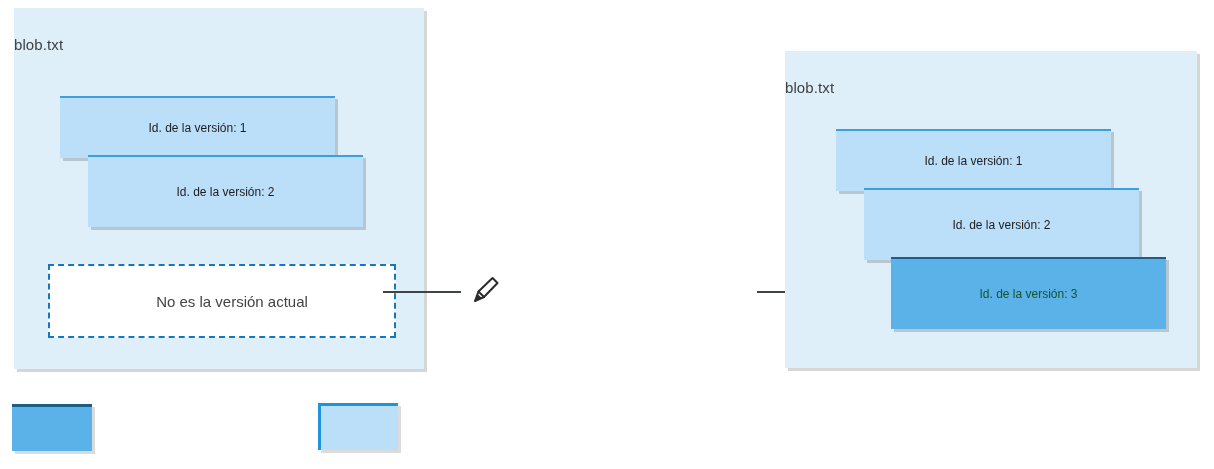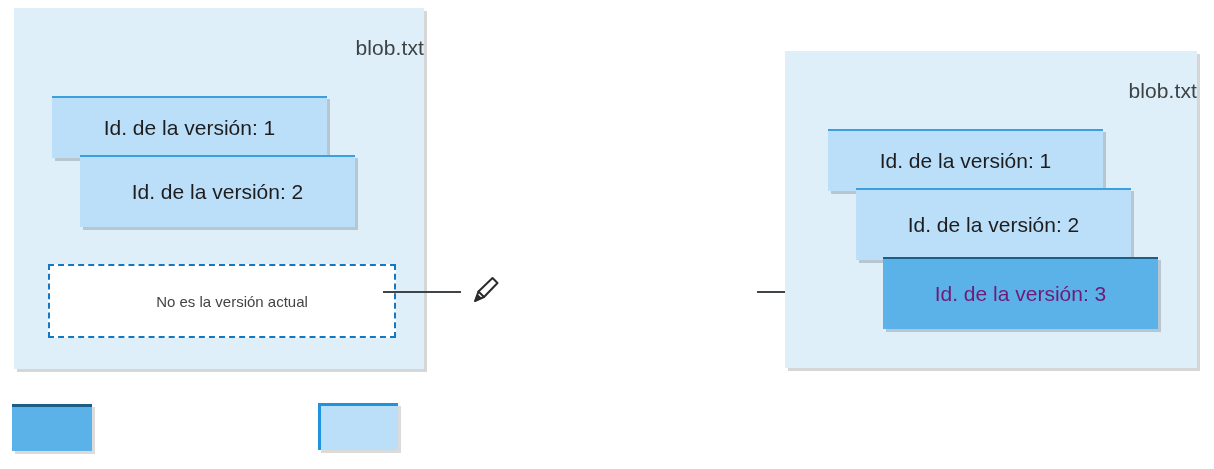--- a/index.html
+++ b/index.html
@@ -37,47 +37,48 @@
   #panel-right {
     left: 785px;
     top: 51px;
     width: 412px;
     height: 317px;
   }
   .panel-title {
     position: absolute;
     left: 0;
     width: 100%;
-    text-align: right;
+    text-align: left;
     color: #3f4243;
-    font-size: 21px;
+    font-size: 15px;
     letter-spacing: .1px;
   }
   #panel-left .panel-title { top: 28px; }
   #panel-right .panel-title { top: 28px; }
 
   
   .vbox {
     position: absolute;
     box-sizing: border-box;
     display: flex;
     align-items: center;
     justify-content: center;
-    font-size: 21px;
+    font-size: 12px;
     color: #1d1d1d;
     box-shadow: 3px 3px 0 0 rgba(0,0,0,0.17);
+    margin-left: 8px;
   }
   .vbox.prev {
     background: #BBDEF9;
     border-top: 2px solid #3C9FE0;
   }
   .vbox.current {
     background: #5BB2E8;
     border-top: 2px solid #1B5E86;
-    color: #701a75;
+    color: #14532d;
   }
 
   
   #lv1 { left: 38px; top: 88px; width: 275px; height: 62px; }
   #lv2 { left: 66px; top: 147px; width: 275px; height: 72px; }
 
   
   #rv1 { left: 43px; top: 78px; width: 275px; height: 62px; }
   #rv2 { left: 71px; top: 137px; width: 275px; height: 72px; }
   #rv3 { left: 98px; top: 206px; width: 275px; height: 72px; }

